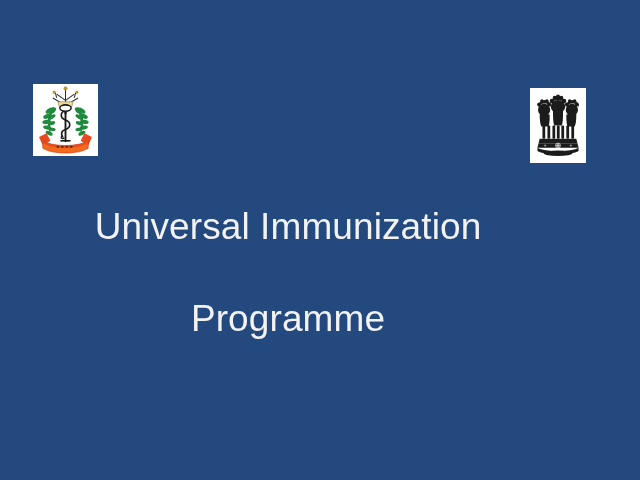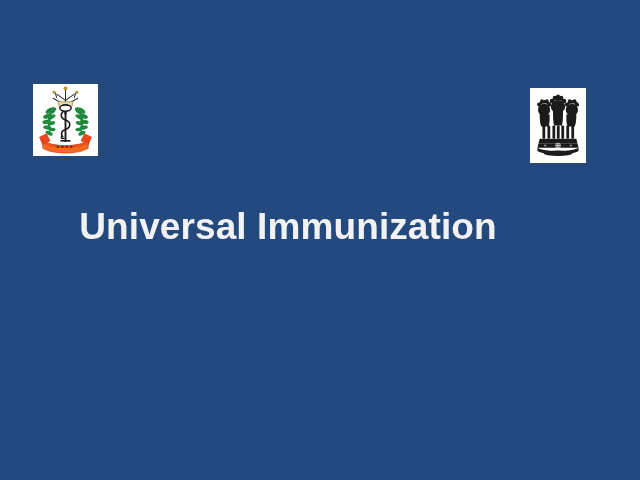--- a/index.html
+++ b/index.html
@@ -49,21 +49,21 @@
   
   #title-block {
     position: absolute;
     left: 0;
     top: 158px;
     width: 576px;
     text-align: center;
     color: #f2f2f2;
     font-size: 37px;
     line-height: 46px;
-    font-weight: 700;
+    font-weight: 400;
     letter-spacing: 0.1px;
     white-space: pre-line;
   }
   #title-line-1 { display: block; }
   #title-line-2 { display: block; }
 </style>
 </head>
 <body>
 
 <div id="slide">
@@ -189,15 +189,16 @@
       </g>
       <g fill="#ffffff" opacity="0.55">
         <circle cx="22" cy="96" r="2"></circle>
         <circle cx="68" cy="96" r="2"></circle>
       </g>
     </svg>
   </div>
 
   <div id="title-block">
     <span id="title-line-1">Universal Immunization</span>
+    <span id="title-line-2">Programme</span>
   </div>
 
 </div>
 
 </body></html>

